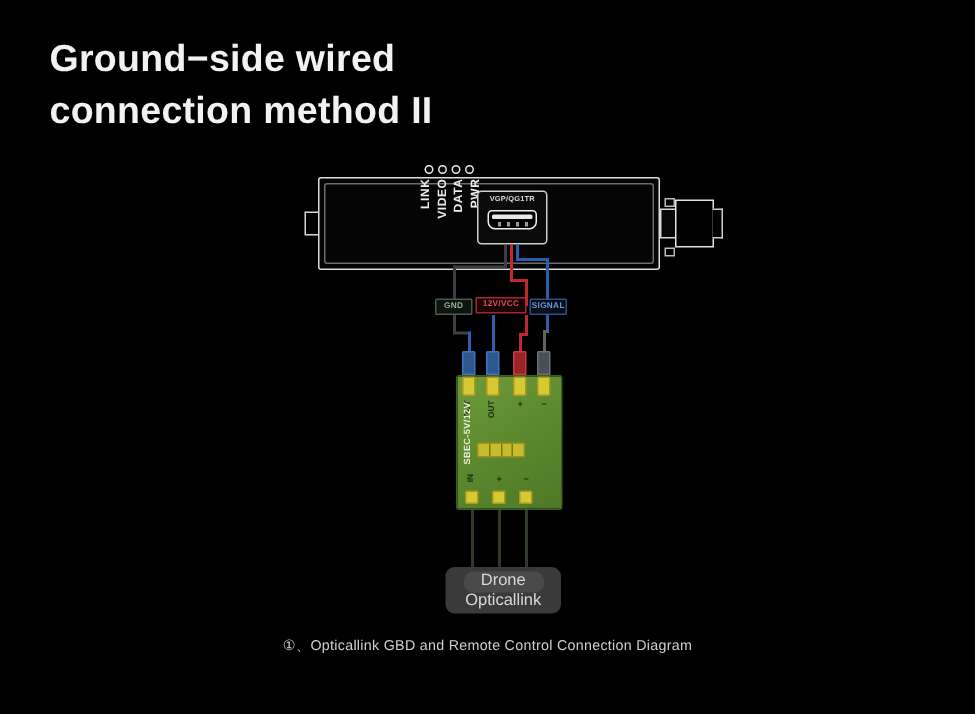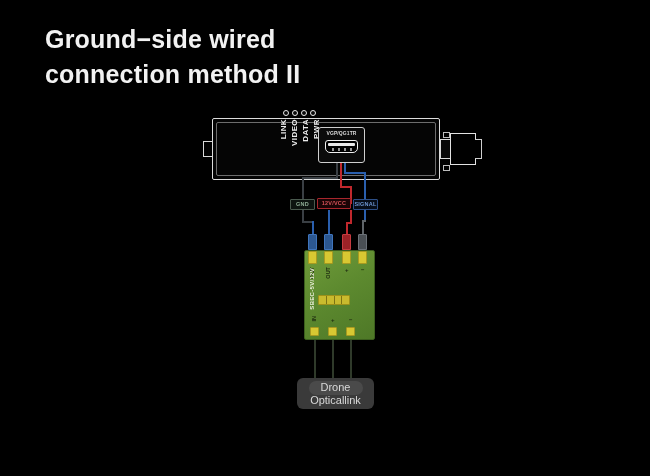--- a/index.html
+++ b/index.html
@@ -18,21 +18,21 @@
   #stage {
     position: absolute;
     inset: 0;
     width: 650px;
     height: 476px;
   }
 
   
   .title {
     position: absolute;
-    left: 45px;
+    left: 33px;
     top: 22px;
     width: 420px;
     font-size: 25px;
     font-weight: 700;
     line-height: 35px;
     letter-spacing: 0.2px;
     color: #f2f2f2;
     white-space: pre-line;
   }
 
@@ -494,14 +494,15 @@
   <div class="low-wire" style="left:332px; top:340px; height:38px;"></div>
   <div class="low-wire" style="left:350px; top:340px; height:38px;"></div>
 
   <div class="drone-box"></div>
   <div class="drone-pill"></div>
   <div style="position:absolute; left:297px; top:381px; width:77px; text-align:center; z-index:3;">
     <div class="drone-line1">Drone</div>
     <div class="drone-line2">Opticallink</div>
   </div>
 
+  <div class="caption">①、Opticallink GBD and Remote Control Connection Diagram</div>
 
 </div>
 
 </body></html>

